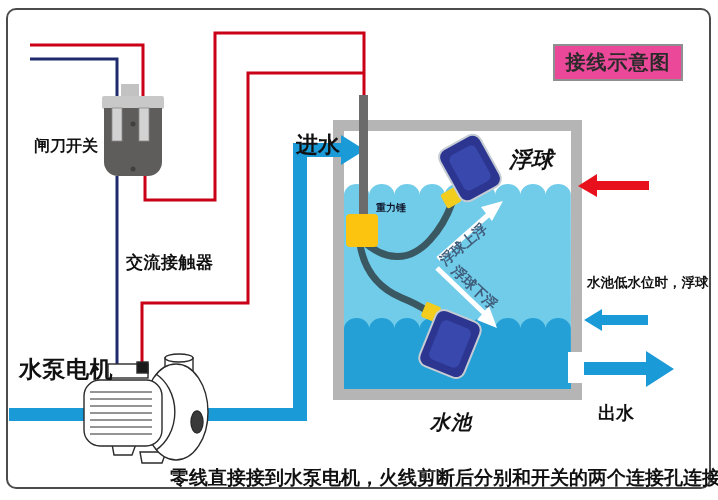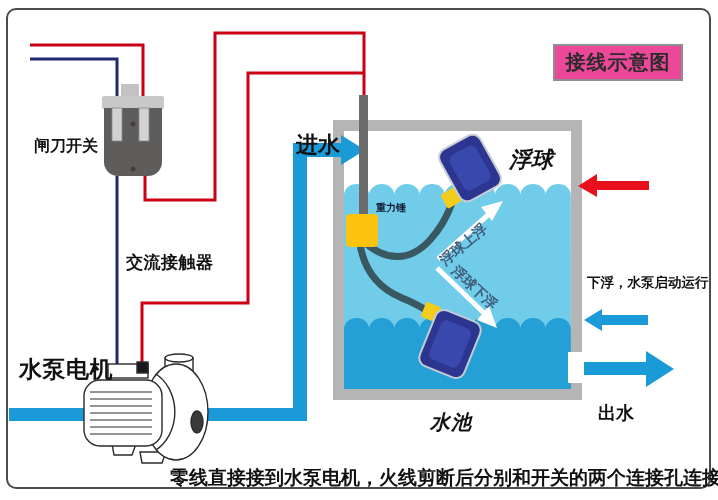--- a/index.html
+++ b/index.html
@@ -150,16 +150,16 @@
 <div class="lbl lbl-float">浮球</div>
 <div class="lbl lbl-outlet">出水</div>
 <div class="lbl lbl-tank">水池</div>
 
 <div class="arrowlbl arrowlbl-up">浮球上浮</div>
 <div class="arrowlbl arrowlbl-down">浮球下浮</div>
 
 <div class="note note-high">
 </div>
 <div class="note note-low">
-  <div>下浮，水泵启动运行</div>
+  <div>水池低水位时，浮球</div>
 </div>
 
 <div class="caption">零线直接接到水泵电机，火线剪断后分别和开关的两个连接孔连接</div>
 
 </body></html>

